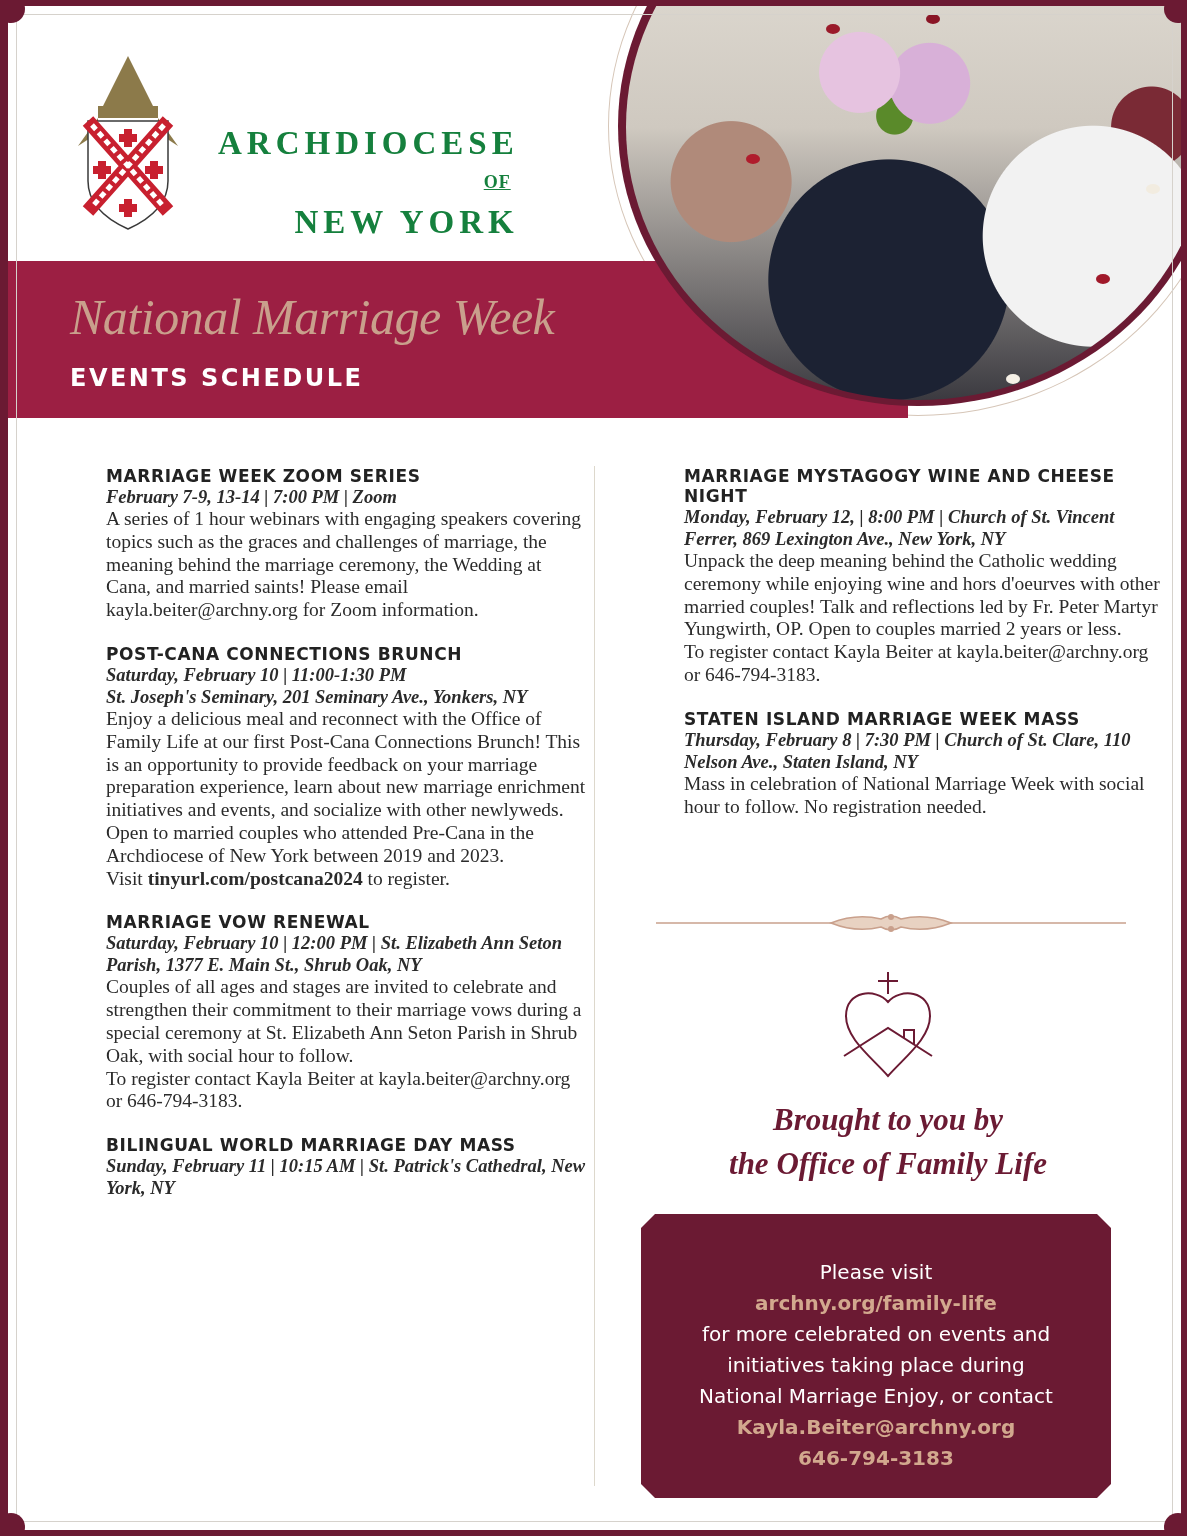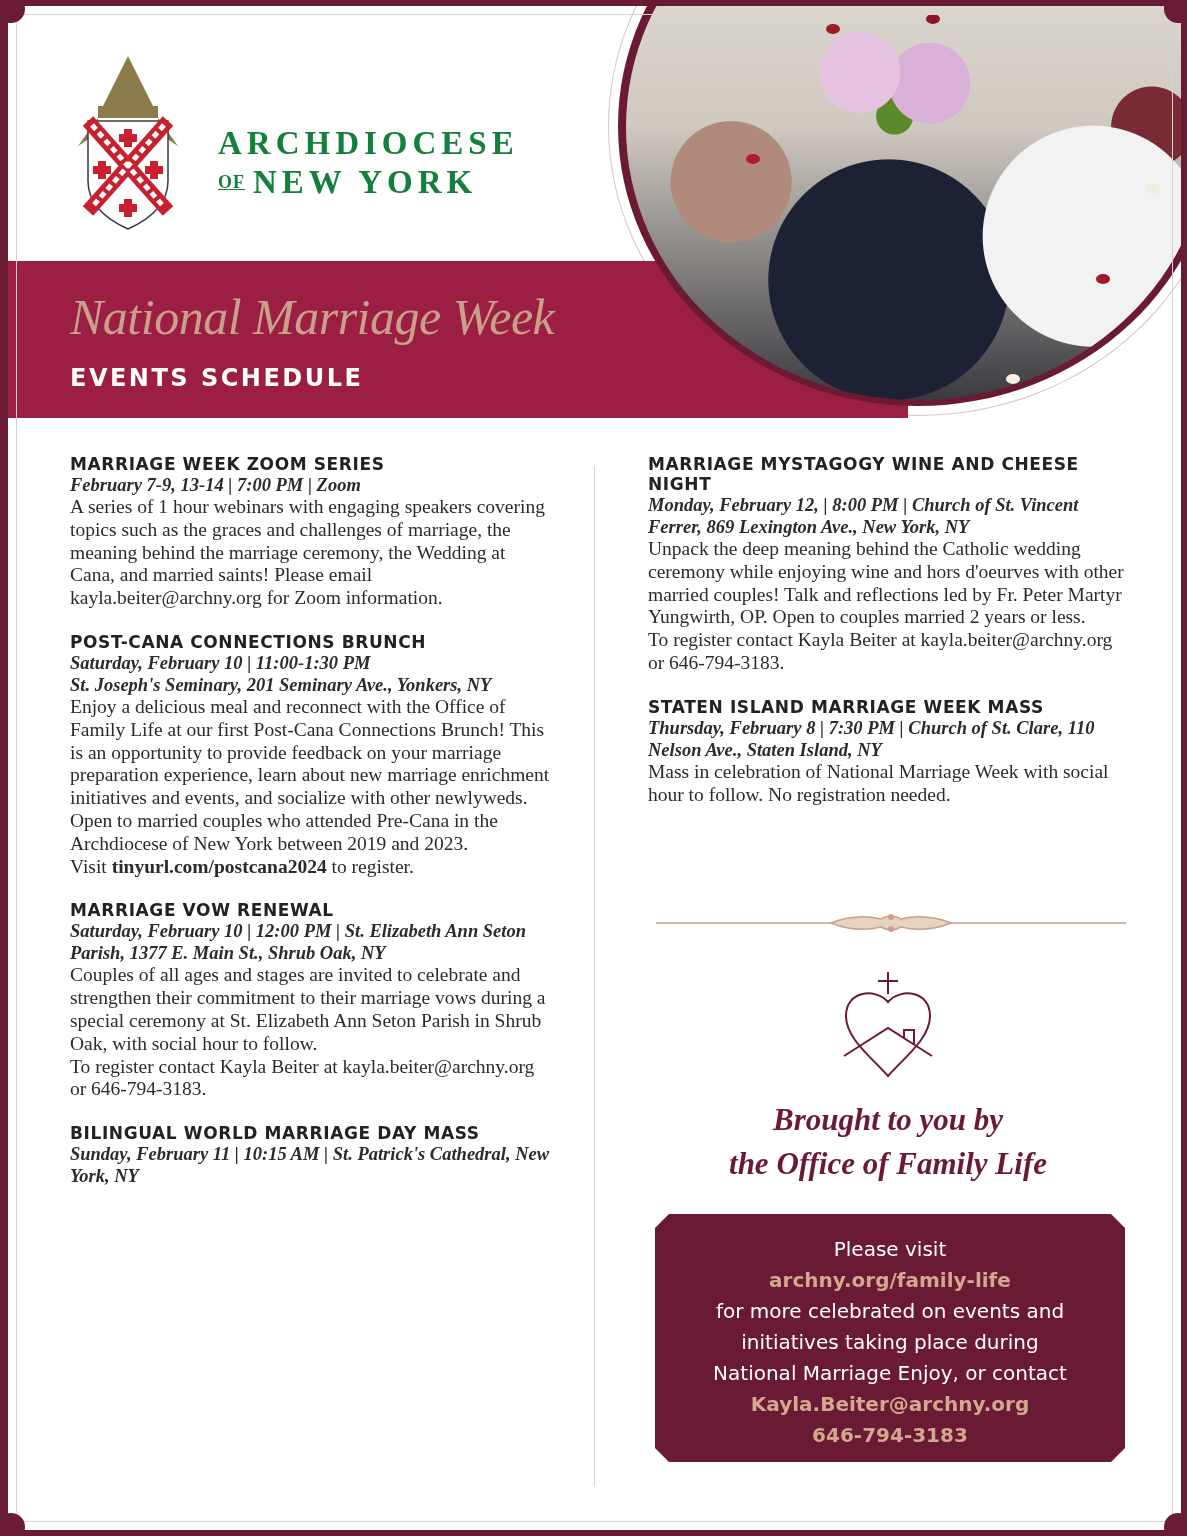--- a/index.html
+++ b/index.html
@@ -20,21 +20,21 @@
   .corner.bl { left: -20px; bottom: -20px; }
   .corner.br { right: -20px; bottom: -20px; }
 
   
   .logo { position: absolute; left: 60px; top: 45px; width: 120px; height: 180px; }
   .org-name {
     position: absolute; left: 210px; top: 118px; color: #15803d;
     font-family: "Liberation Serif", serif; font-weight: bold; letter-spacing: 5px;
   }
   .org-line1 { font-size: 33px; line-height: 38px; }
-  .org-line2 { font-size: 33px; line-height: 40px; display: flex; align-items: center; }
+  .org-line2 { font-size: 33px; line-height: 40px; display: flex; align-items: flex-end; flex-direction: column; }
   .org-of { font-size: 18px; letter-spacing: 1px; text-decoration: underline; margin-right: 8px; }
 
   .banner {
     position: absolute; left: 0; top: 255px; width: 900px; height: 157px; background: #9c1f43;
   }
   .banner-title {
     position: absolute; left: 62px; top: 282px; color: #c9a08c;
     font-family: "Liberation Serif", serif; font-style: italic; font-size: 50px; letter-spacing: -0.5px;
   }
   .banner-sub {
@@ -60,21 +60,21 @@
       radial-gradient(circle at 46% 48%, #5a8a2a 0 18px, transparent 19px),
       radial-gradient(circle at 80% 70%, #f2f2f2 0 110px, transparent 111px),
       radial-gradient(circle at 45% 78%, #1c2233 0 120px, transparent 121px),
       radial-gradient(circle at 18% 60%, #b08a7a 0 60px, transparent 61px),
       radial-gradient(circle at 90% 50%, #7a2a35 0 40px, transparent 41px),
       linear-gradient(180deg, #e8e4dc 0%, #cfc9c0 50%, #3b3a40 100%);
   }
   .petal { position: absolute; width: 14px; height: 10px; border-radius: 50%; }
 
   
-  .col { position: absolute; top: 448px; width: 480px; color: #2b2b2b; }
+  .col { position: absolute; top: 460px; width: 480px; color: #2b2b2b; margin-left: 36px; }
   .col-left { left: 62px; }
   .col-right { left: 640px; }
   .divider-v { position: absolute; left: 586px; top: 460px; width: 1px; height: 1020px; background: #ddd8cc; }
 
   .event { margin-bottom: 22px; }
   .ev-title {
     font-family: "DejaVu Sans", sans-serif; font-weight: bold; font-size: 17px;
     letter-spacing: 0.6px; line-height: 20px; color: #222;
   }
   .ev-meta {
@@ -90,23 +90,23 @@
   .ornament { position: absolute; left: 648px; top: 905px; width: 470px; height: 24px; }
 
   .family-icon { position: absolute; left: 830px; top: 962px; width: 100px; height: 116px; }
   .brought {
     position: absolute; left: 640px; top: 1092px; width: 480px; text-align: center;
     color: #6b1a33; font-family: "Liberation Serif", serif; font-style: italic; font-weight: bold;
     font-size: 31px; line-height: 44px;
   }
 
   .info-box {
-    position: absolute; left: 647px; top: 1208px; width: 470px; height: 248px; background: #6b1a33;
+    position: absolute; left: 633px; top: 1208px; width: 470px; height: 284px; background: #6b1a33;
     clip-path: polygon(14px 0, calc(100% - 14px) 0, 100% 14px, 100% calc(100% - 14px), calc(100% - 14px) 100%, 14px 100%, 0 calc(100% - 14px), 0 14px);
-    text-align: center; padding-top: 20px;
+    text-align: center; padding-top: 43px;
     font-family: "DejaVu Sans", sans-serif; font-size: 20px; line-height: 31px; color: #ffffff;
   }
   .info-box .accent { color: #d2a88e; font-weight: bold; }
 </style>
 </head>
 <body>
 
 <div class="page">
 
   <div class="photo-ring"></div>

